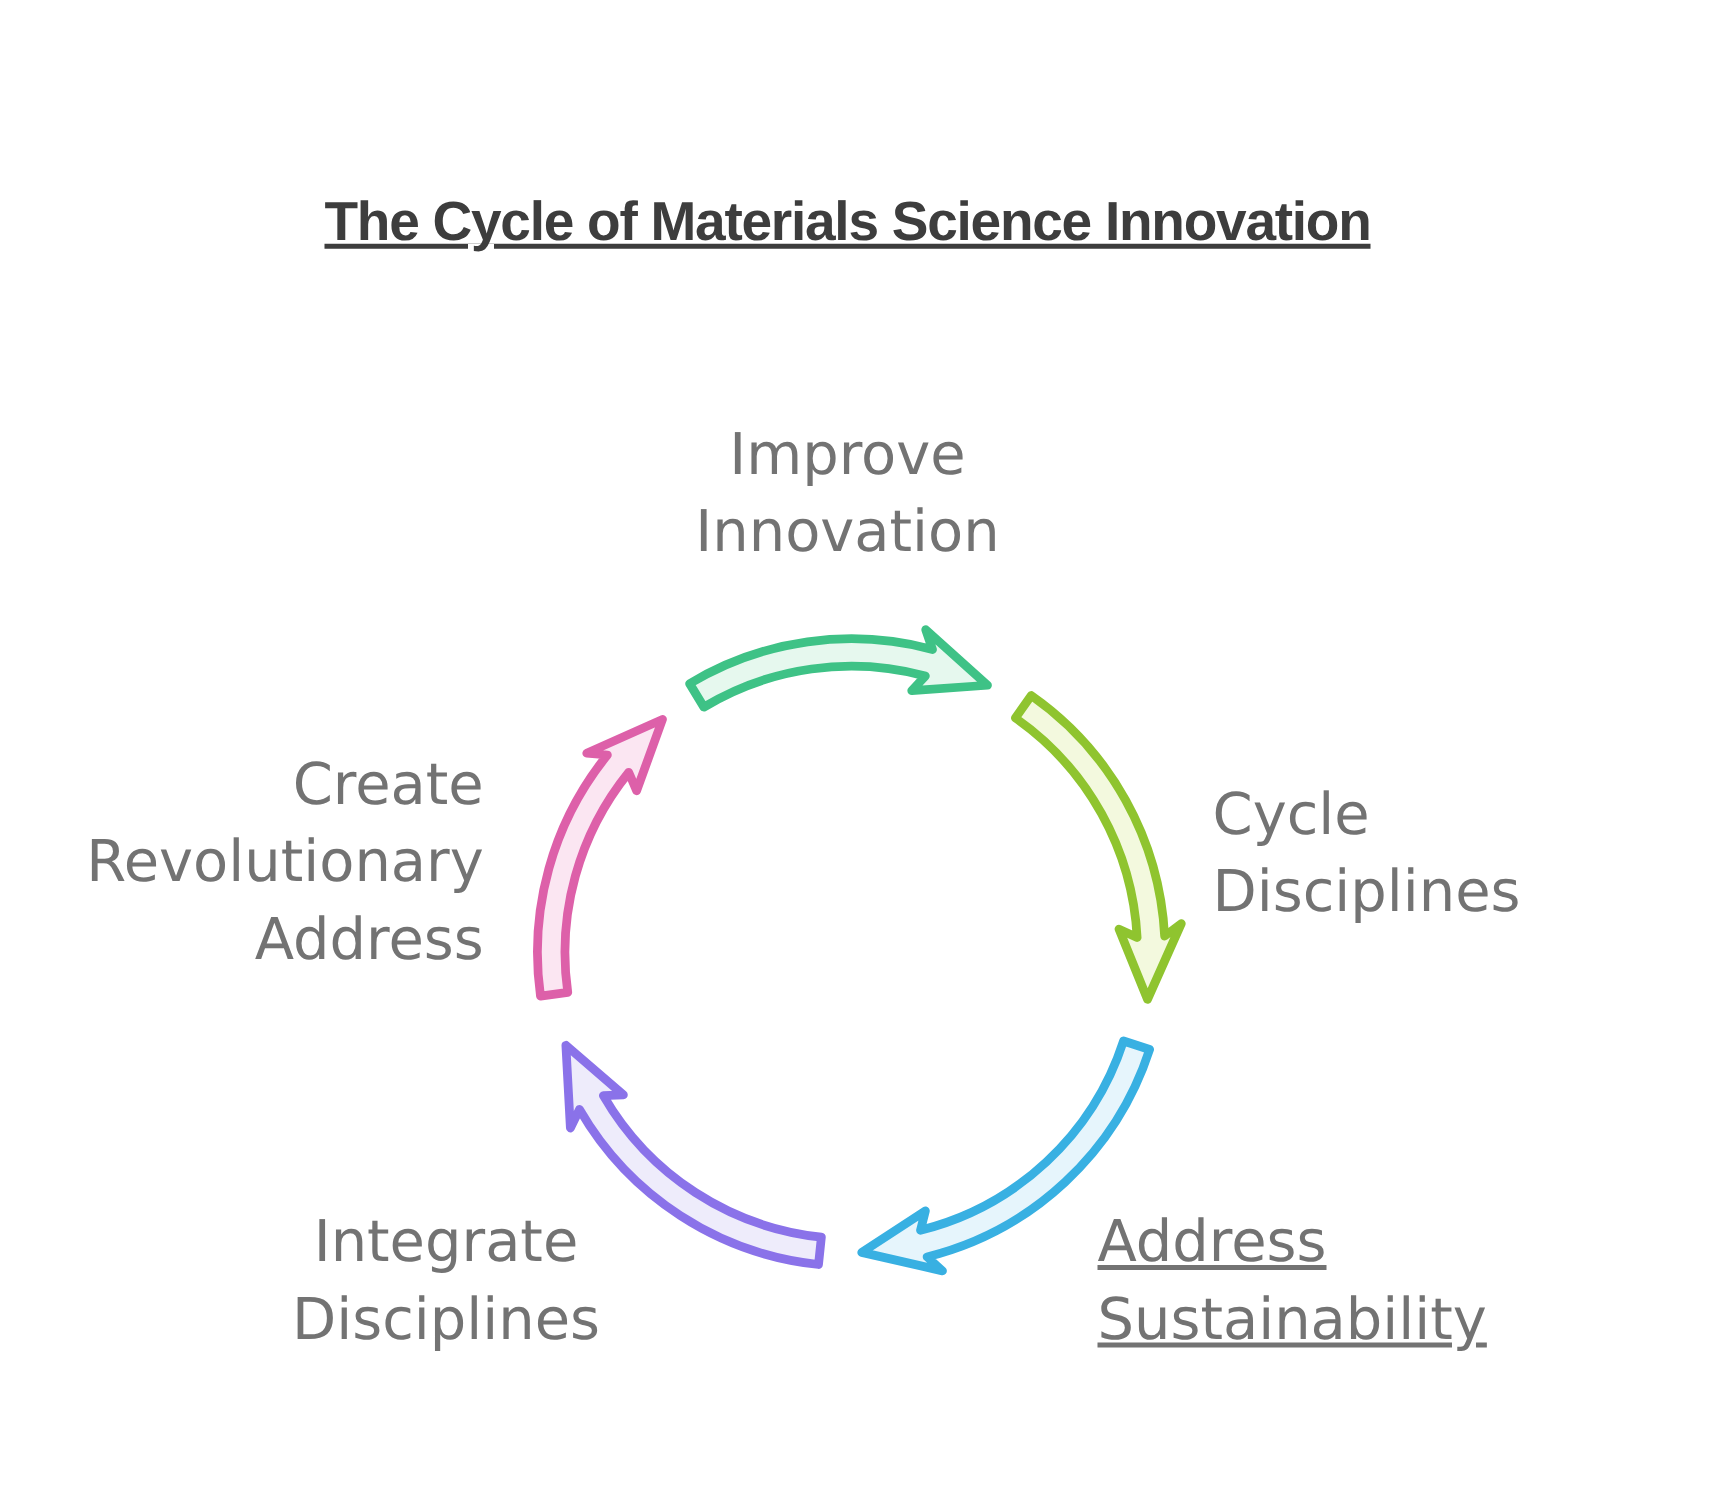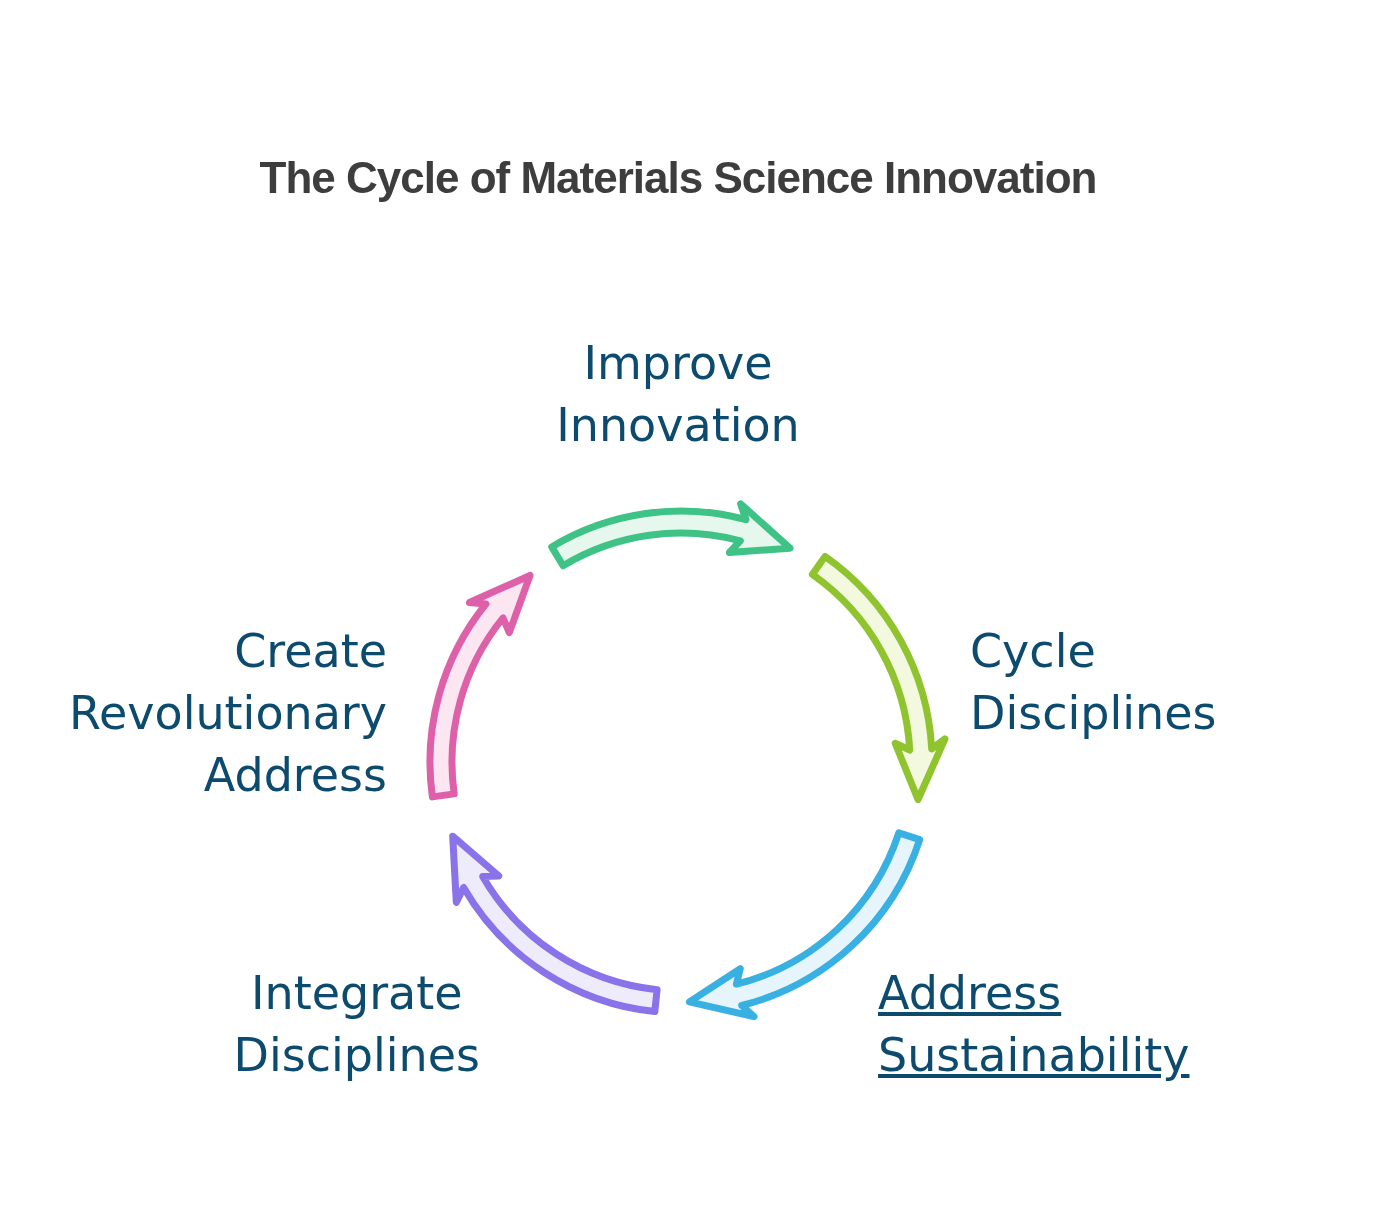--- a/index.html
+++ b/index.html
@@ -19,41 +19,42 @@
     position: absolute;
     left: 678px;
     top: 124px;
     transform: translateX(-50%);
     white-space: nowrap;
     font-family: "Liberation Sans", sans-serif;
     font-size: 44px;
     font-weight: 700;
     letter-spacing: -1px;
     color: #3d3d3d;
+    text-decoration: underline;
   }
   #arrows-svg {
     position: absolute;
     left: 0;
     top: 0;
     width: 1385px;
     height: 1205px;
   }
   .lbl {
     position: absolute;
     font-size: 46px;
     line-height: 62px;
     font-weight: 400;
-    color: #0c4a6e;
+    color: #737373;
     white-space: nowrap;
   }
   .lbl-improve   { left: 678px;  top: 332px; transform: translateX(-50%); text-align: center; }
   .lbl-drive     { left: 970px;  top: 620px; text-align: left; }
   .lbl-address   { left: 878px;  top: 962px; text-align: left; text-decoration: underline; }
   .lbl-integrate { right: 905px; top: 962px; text-align: center; }
-  .lbl-create    { right: 998px; top: 596px; text-align: right; margin-top: 24px; }
+  .lbl-create    { right: 998px; top: 596px; text-align: right; }
   .lbl span { display: block; }
 </style>
 </head>
 <body>
 
 <div class="canvas">
 
   <h1 class="title">The Cycle of Materials Science Innovation</h1>
 
   <svg id="arrows-svg" viewBox="0 0 1385 1205" xmlns="http://www.w3.org/2000/svg">

